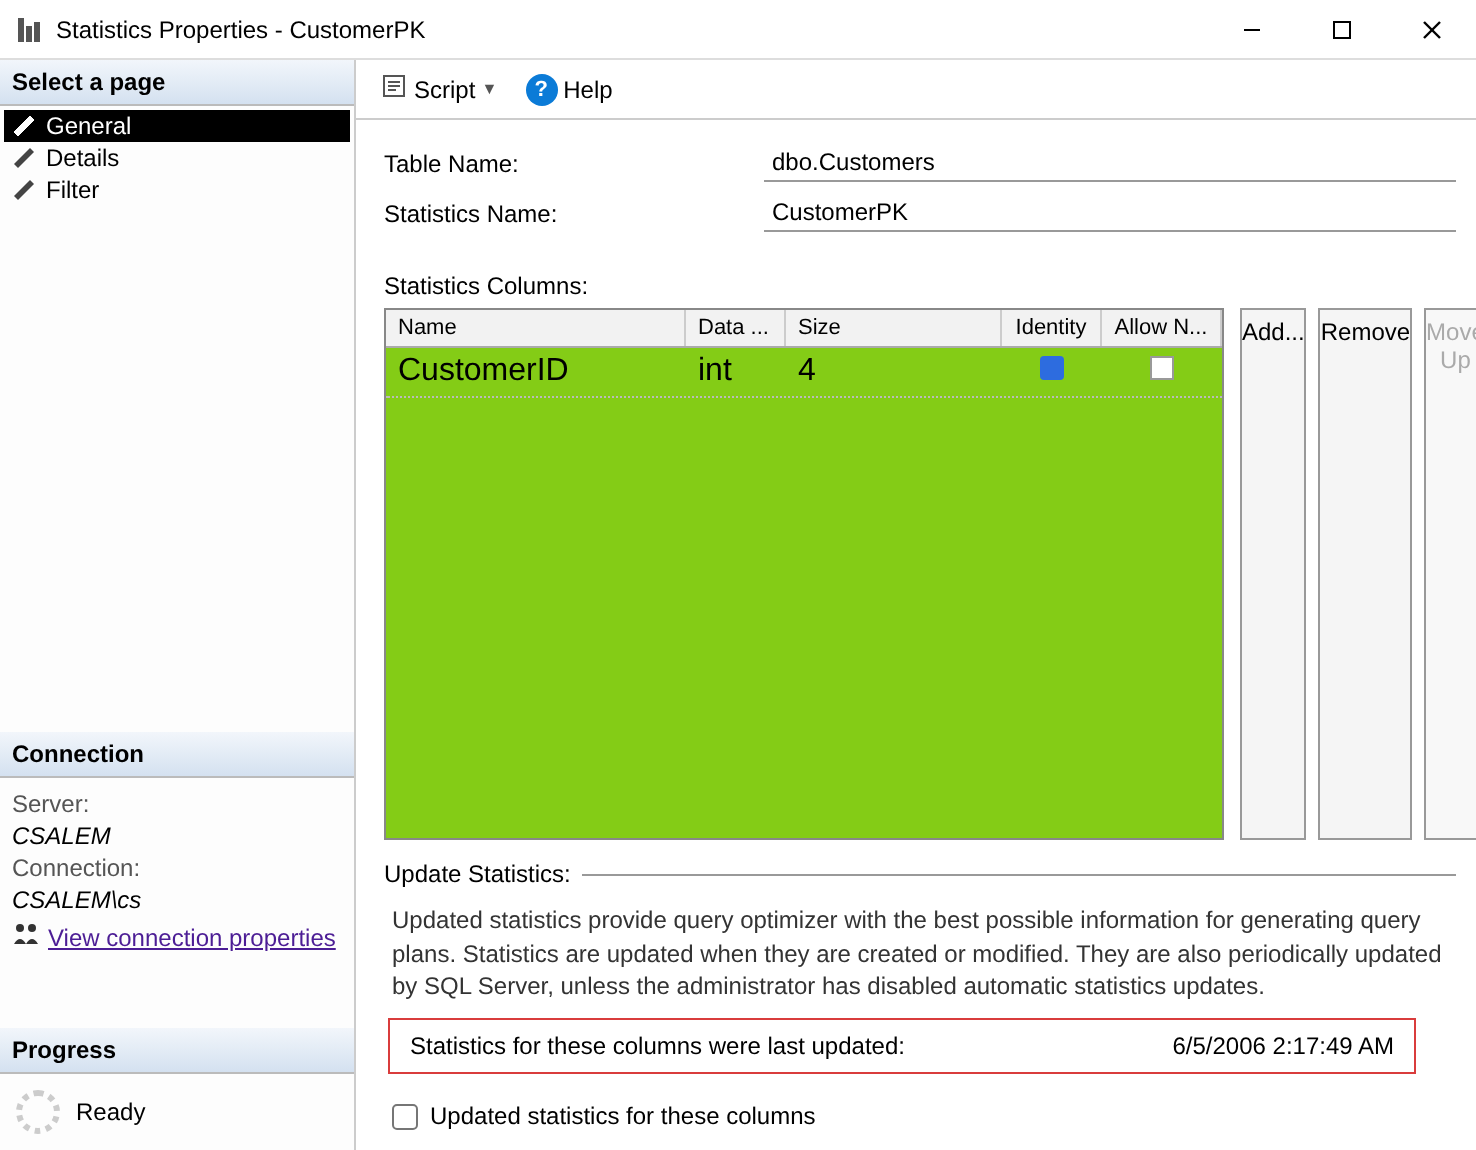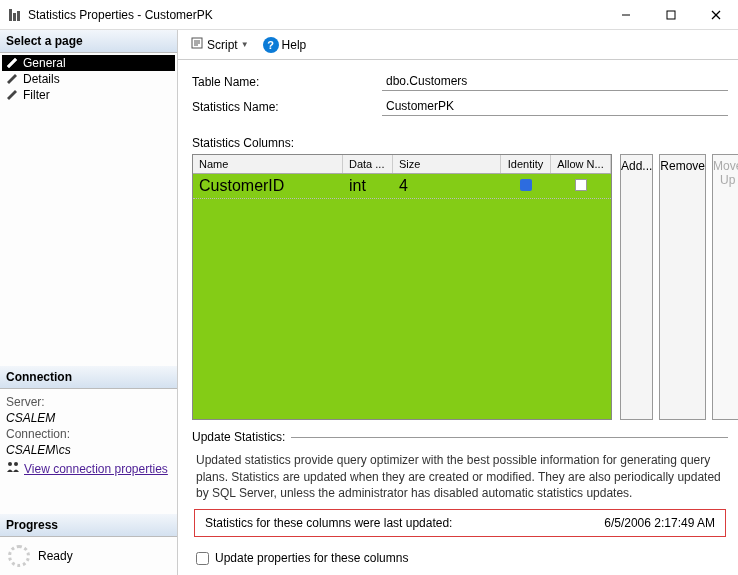--- a/index.html
+++ b/index.html
@@ -56,21 +56,21 @@
 .chk-off { width: 12px; height: 12px; border: 1px solid #999; background: #fff; display: inline-block; margin: 0 auto; }
 
 .btn-stack { width: 108px; display: flex; flex-direction: row; gap: 6px; }
 .btn { border: 1px solid #999; background: #f5f5f5; padding: 4px 0; text-align: center; cursor: pointer; }
 .btn.disabled { color: #aaa; background: #f8f8f8; cursor: default; }
 
 .update-section { margin-top: 10px; }
 .update-label-row { display: flex; align-items: center; gap: 6px; }
 .update-label-row .line { flex: 1; border-top: 1px solid #999; height: 0; }
 .update-text { margin: 8px 4px; line-height: 1.35; color: #333; }
-.highlight-box { border: 1px solid #d93c3c; padding: 6px 10px; display: flex; justify-content: space-between; margin: 4px 2px 12px 2px; }
+.highlight-box { border: 1px solid #d93c3c; padding: 6px 10px; display: flex; justify-content: space-between; margin: 4px 20px 12px 2px; }
 .chk-row { display: flex; align-items: center; gap: 6px; padding: 2px 4px; }
 input[type=checkbox] { width: 13px; height: 13px; }
 </style>
 </head>
 <body>
 
 <div class="titlebar">
   <span class="titlebar-icon">
     <svg width="14" height="14" viewBox="0 0 14 14">
         <rect x="2" y="1" width="3" height="12" fill="#555"></rect>
@@ -213,18 +213,18 @@
           <span>Update Statistics:</span>
           <div class="line"></div>
         </div>
         <div class="update-text">Updated statistics provide query optimizer with the best possible information for generating query plans. Statistics are updated when they are created or modified. They are also periodically updated by SQL Server, unless the administrator has disabled automatic statistics updates.</div>
         <div class="highlight-box">
           <span>Statistics for these columns were last updated:</span>
           <span>6/5/2006 2:17:49 AM</span>
         </div>
         <div class="chk-row">
           <input type="checkbox" style="">
-          <span>Update properties for these columns</span>
+          <span>Updated statistics for these columns</span>
         </div>
       </div>
     </div>
   </div>
 </div>
 
 </body></html>

